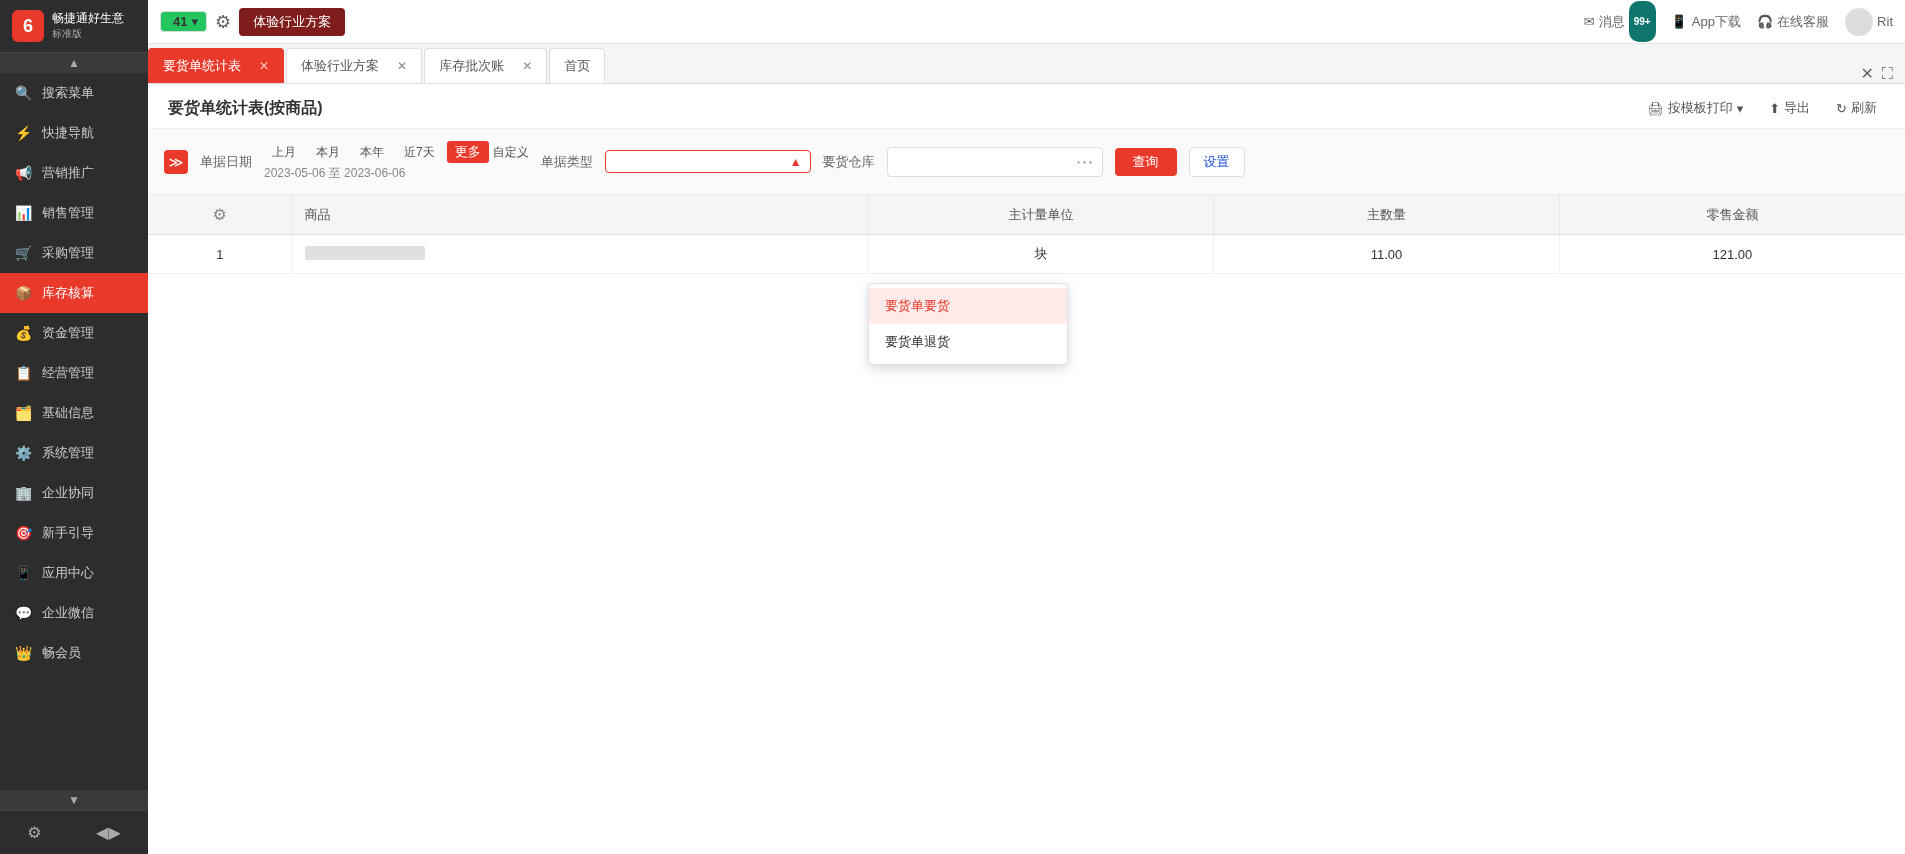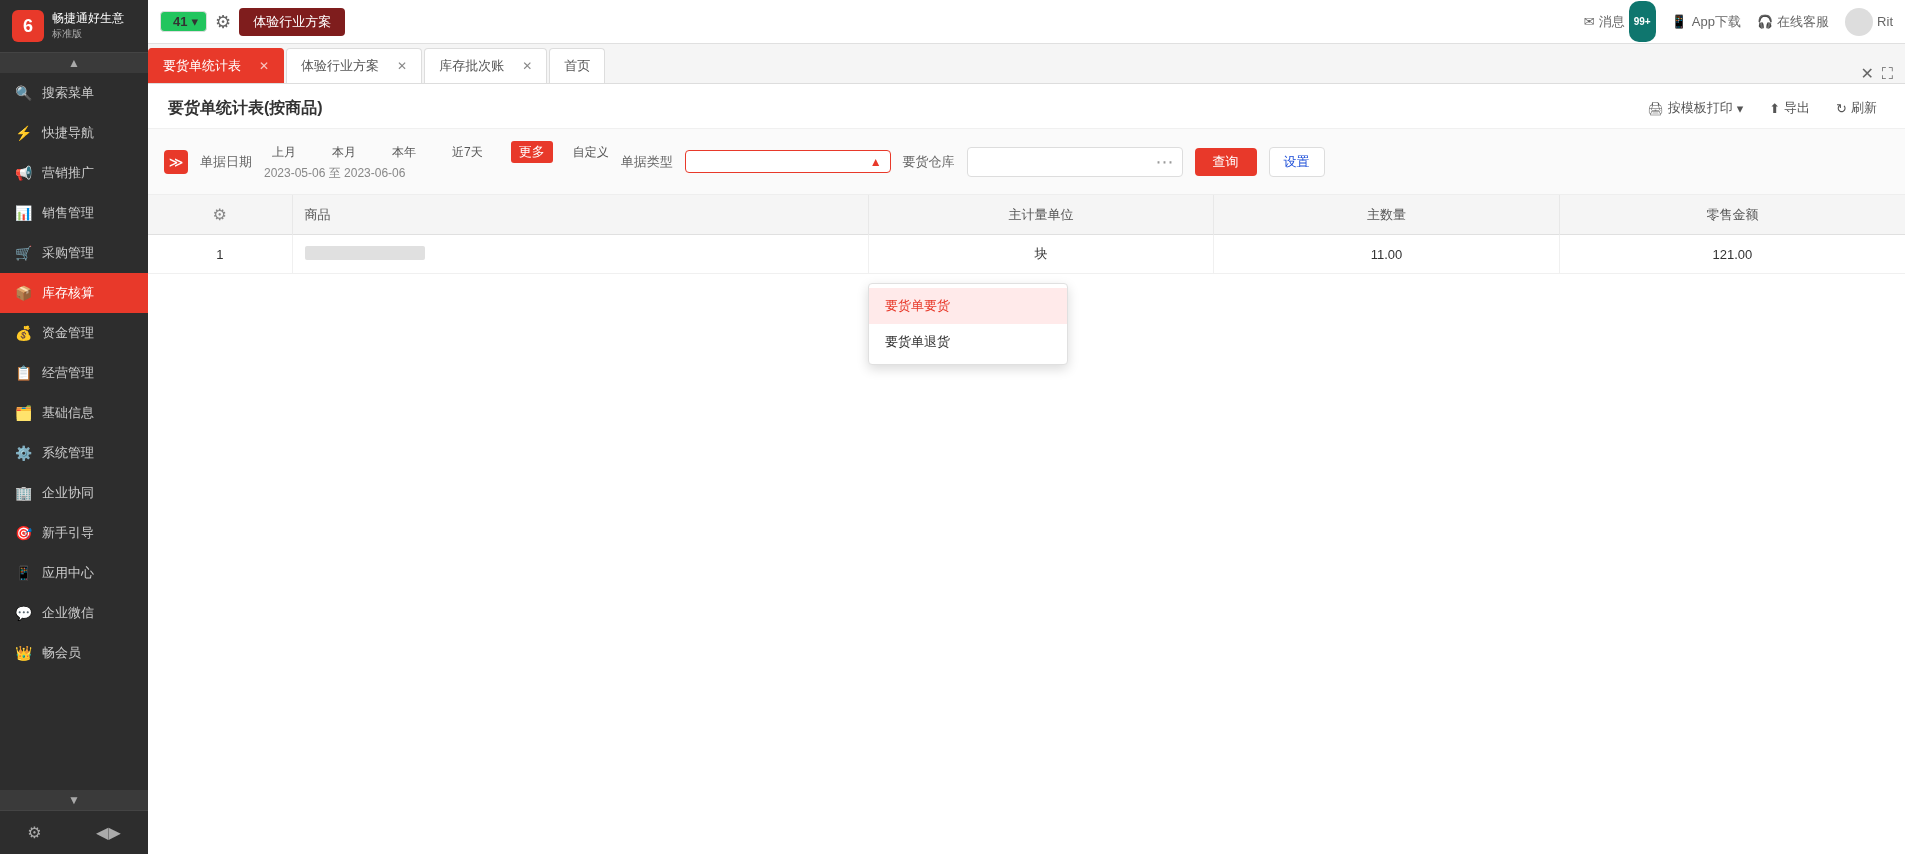--- a/index.html
+++ b/index.html
@@ -275,21 +275,21 @@
       justify-content: center;
       font-size: 14px;
     }
     .filter-label {
       font-size: 13px;
       color: #666;
     }
     .date-shortcuts {
       display: flex;
       align-items: center;
-      gap: 20px;
+      gap: 4px;
     }
     .date-shortcut {
       padding: 2px 8px;
       font-size: 12px;
       color: #555;
       cursor: pointer;
       border-radius: 3px;
     }
     .date-shortcut.more {
       background: #e8392a;

